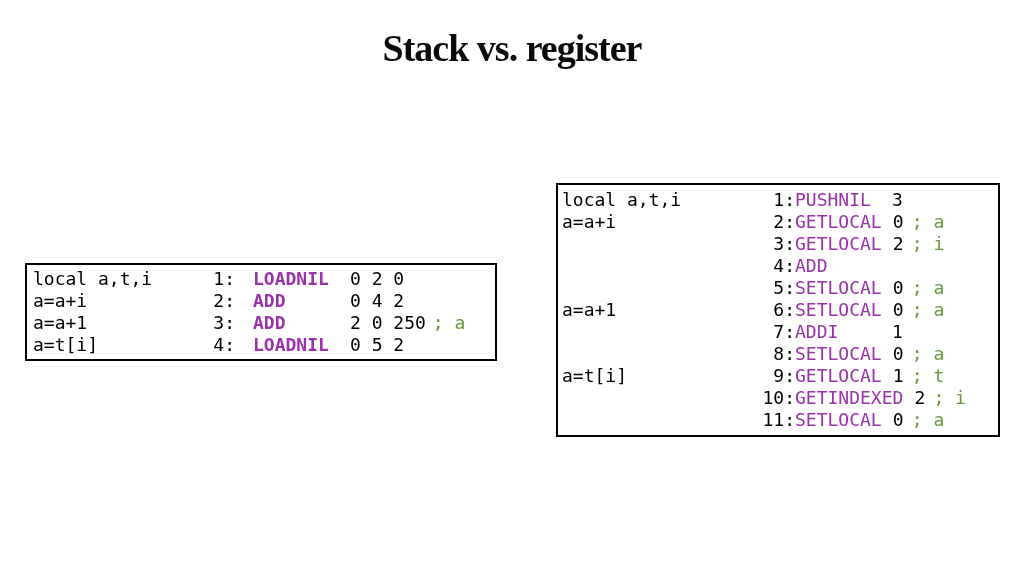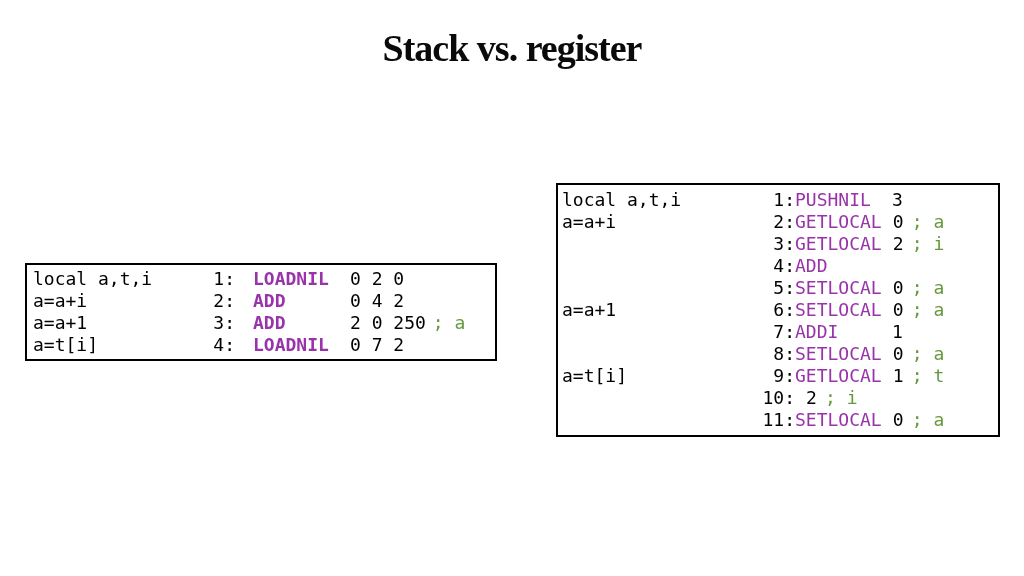--- a/index.html
+++ b/index.html
@@ -72,21 +72,21 @@
       <span class="src">a=a+1</span>
       <span class="num">3:</span>
       <span class="op">ADD</span>
       <span class="args">2 0 250</span>
       <span class="cmt">; a</span>
     </div>
     <div class="cl">
       <span class="src">a=t[i]</span>
       <span class="num">4:</span>
       <span class="op">LOADNIL</span>
-      <span class="args">0 7 2</span>
+      <span class="args">0 5 2</span>
       <span class="cmt"></span>
     </div>
   </div>
 
   <div class="codebox box-right">
     <div class="cl">
       <span class="src">local a,t,i</span>
       <span class="num">1:</span>
       <span class="op">PUSHNIL</span>
       <span class="args">3</span>
@@ -144,20 +144,21 @@
     <div class="cl">
       <span class="src">a=t[i]</span>
       <span class="num">9:</span>
       <span class="op">GETLOCAL</span>
       <span class="args">1</span>
       <span class="cmt">; t</span>
     </div>
     <div class="cl">
       <span class="src"></span>
       <span class="num">10:</span>
+      <span class="op">GETINDEXED</span>
       <span class="args">2</span>
       <span class="cmt">; i</span>
     </div>
     <div class="cl">
       <span class="src"></span>
       <span class="num">11:</span>
       <span class="op">SETLOCAL</span>
       <span class="args">0</span>
       <span class="cmt">; a</span>
     </div>

